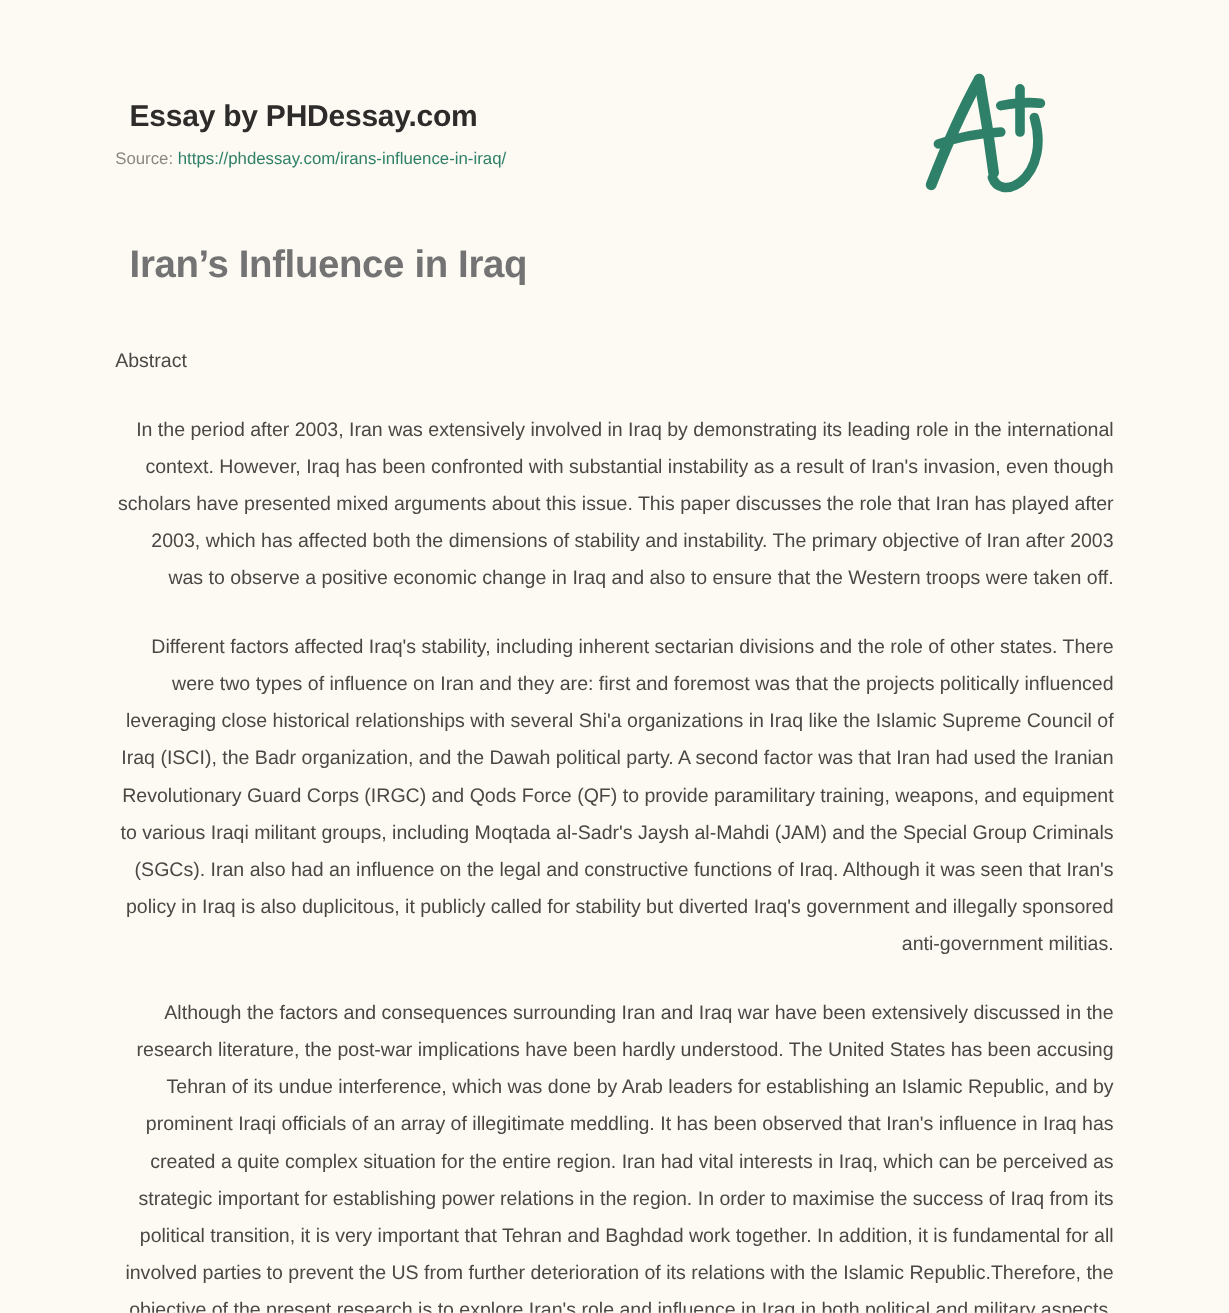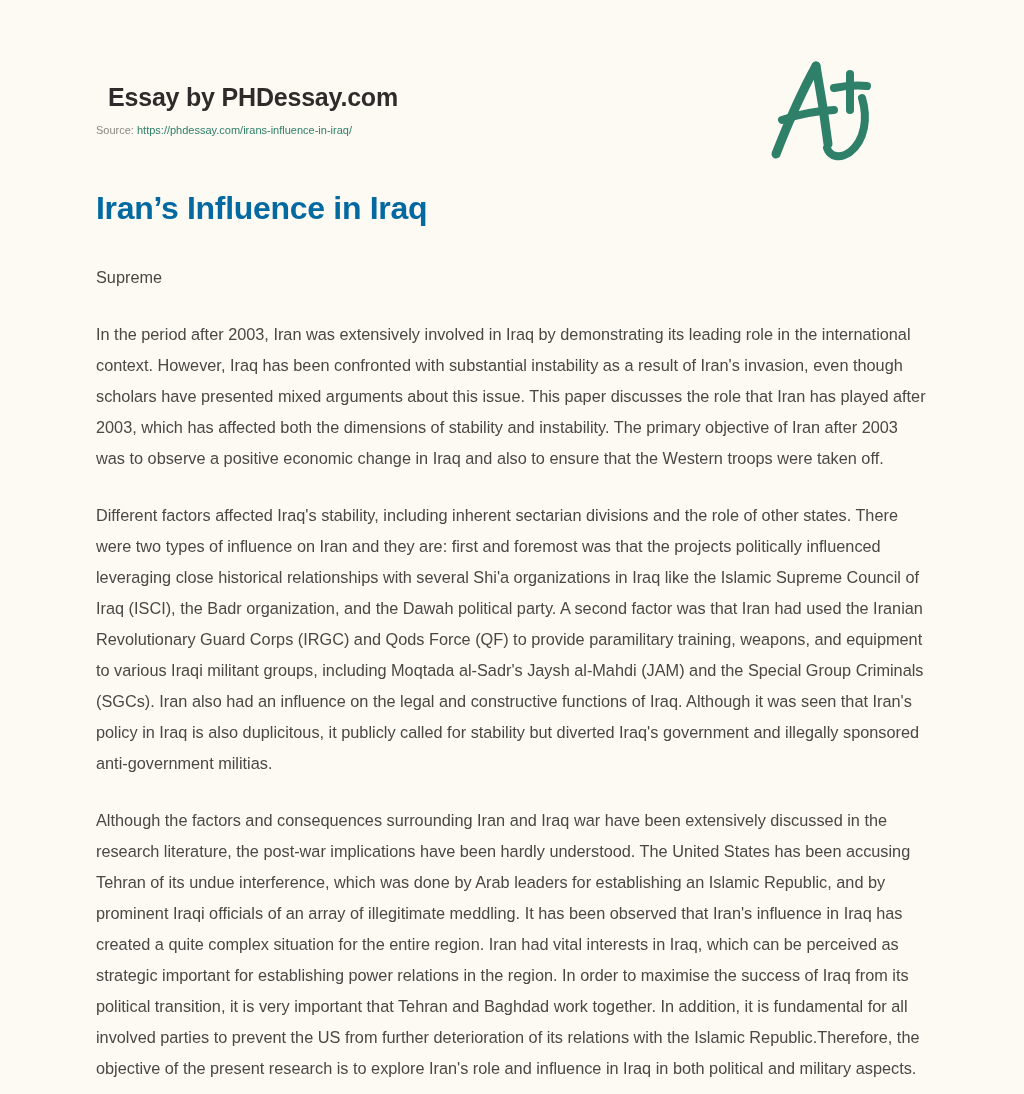--- a/index.html
+++ b/index.html
@@ -35,21 +35,21 @@
   .brand-line {
     font-size: 25px;
     font-weight: 700;
     color: #2d2c2a;
     letter-spacing: -0.2px;
     line-height: 1.1;
     margin: 12px;
   }
   .source-line {
     margin-top: 8px;
-    font-size: 11px;
+    font-size: 14px;
     line-height: 1.2;
     color: #8c8880;
   }
   .source-label {
     color: #8c8880;
   }
   .source-url {
     color: #2e8068;
     text-decoration: none;
   }
@@ -63,40 +63,40 @@
     height: 108px;
   }
   .logo svg {
     display: block;
     width: 112px;
     height: 108px;
   }
 
   
   .doc-title {
-    margin: 0;
+    margin: 12px;
     padding-top: 76px;
     font-size: 32px;
     font-weight: 700;
-    color: #0369a1;
+    color: #737373;
     letter-spacing: -0.3px;
     line-height: 1.25;
   }
 
   
   .article {
     padding-top: 34px;
   }
   .para {
     margin: 0 0 26px 0;
     font-size: 16.3px;
     line-height: 31px;
     color: #4a4845;
     max-width: 832px;
-    text-align: left;
+    text-align: right;
   }
   .para:last-child {
     margin-bottom: 0;
   }
   .section-label {
     margin: 0 0 26px 0;
     font-size: 16.3px;
     line-height: 31px;
     color: #4a4845;
   }
@@ -131,21 +131,21 @@
           <path d="M100 40 C106 60, 103 82, 88 94 C78 101, 68 99, 65 90" stroke-width="8"></path>
         </g>
       </svg>
     </div>
   </div>
 
   <h1 class="doc-title">Iran’s Influence in Iraq</h1>
 
   <div class="article">
 
-    <p class="section-label">Supreme</p>
+    <p class="section-label">Abstract</p>
 
     <p class="para">In the period after 2003, Iran was extensively involved in Iraq by demonstrating its leading role in the international context. However, Iraq has been confronted with substantial instability as a result of Iran's invasion, even though scholars have presented mixed arguments about this issue. This paper discusses the role that Iran has played after 2003, which has affected both the dimensions of stability and instability. The primary objective of Iran after 2003 was to observe a positive economic change in Iraq and also to ensure that the Western troops were taken off.</p>
 
     <p class="para">Different factors affected Iraq's stability, including inherent sectarian divisions and the role of other states. There were two types of influence on Iran and they are: first and foremost was that the projects politically influenced leveraging close historical relationships with several Shi'a organizations in Iraq like the Islamic Supreme Council of Iraq (ISCI), the Badr organization, and the Dawah political party. A second factor was that Iran had used the Iranian Revolutionary Guard Corps (IRGC) and Qods Force (QF) to provide paramilitary training, weapons, and equipment to various Iraqi militant groups, including Moqtada al-Sadr's Jaysh al-Mahdi (JAM) and the Special Group Criminals (SGCs). Iran also had an influence on the legal and constructive functions of Iraq. Although it was seen that Iran's policy in Iraq is also duplicitous, it publicly called for stability but diverted Iraq's government and illegally sponsored anti-government militias.</p>
 
 
     <p class="para">Although the factors and consequences surrounding Iran and Iraq war have been extensively discussed in the research literature, the post-war implications have been hardly understood. The United States has been accusing Tehran of its undue interference, which was done by Arab leaders for establishing an Islamic Republic, and by prominent Iraqi officials of an array of illegitimate meddling. It has been observed that Iran's influence in Iraq has created a quite complex situation for the entire region. Iran had vital interests in Iraq, which can be perceived as strategic important for establishing power relations in the region. In order to maximise the success of Iraq from its political transition, it is very important that Tehran and Baghdad work together. In addition, it is fundamental for all involved parties to prevent the US from further deterioration of its relations with the Islamic Republic.Therefore, the objective of the present research is to explore Iran's role and influence in Iraq in both political and military aspects.</p>
 
   </div>
 

